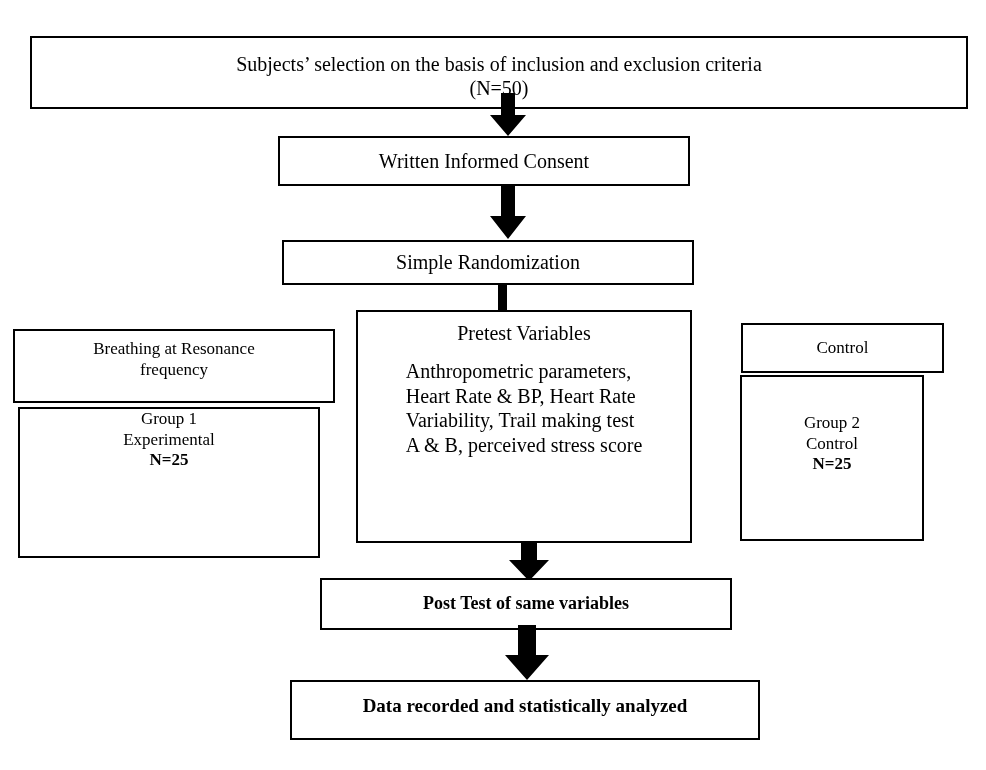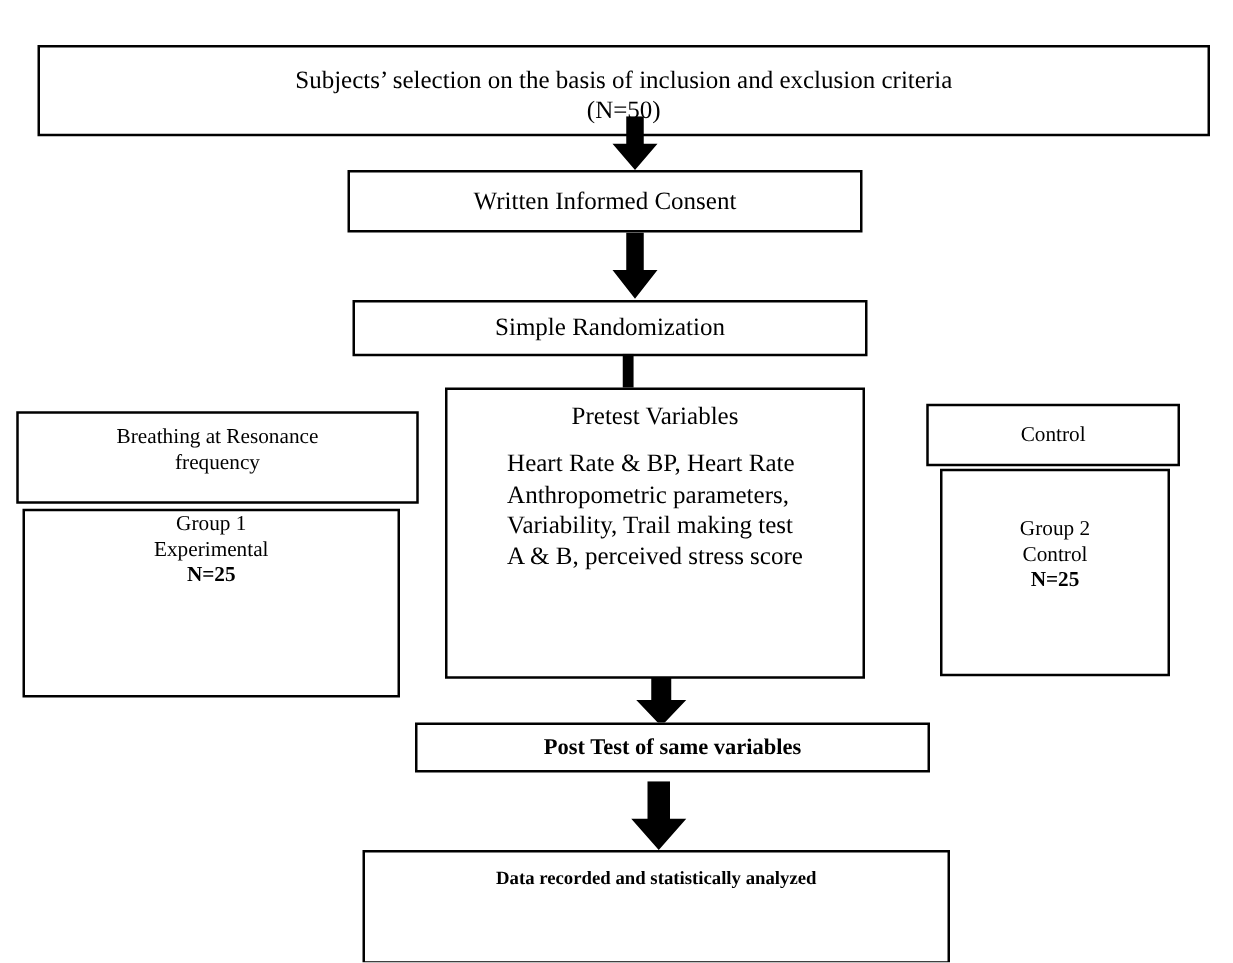--- a/index.html
+++ b/index.html
@@ -37,23 +37,23 @@
   .b { font-weight: bold; }
 
   
   #node-subjects     { left: 30px;  top: 20px;  width: 938px; height: 73px;  font-size: 20px; padding-top: 7px; margin-top: 16px; }
   #node-consent      { left: 278px; top: 136px; width: 412px; height: 50px;  font-size: 20px; }
   #node-random       { left: 282px; top: 240px; width: 412px; height: 45px;  font-size: 20px; }
   #node-pretest      { left: 356px; top: 310px; width: 336px; height: 233px; font-size: 20px; padding-top: 9px; }
   #node-breathing    { left: 13px;  top: 329px; width: 322px; height: 74px;  font-size: 17px; padding-top: 8px; }
   #node-group1       { left: 18px;  top: 407px; width: 302px; height: 151px; font-size: 17px; }
   #node-control      { left: 741px; top: 323px; width: 203px; height: 50px;  font-size: 17px; }
-  #node-group2       { left: 740px; top: 375px; width: 184px; height: 166px; font-size: 17px; padding-top: 36px; margin-left: 12px; }
-  #node-posttest     { left: 332px; top: 578px; width: 412px; height: 40px;  font-size: 18px; }
-  #node-datarec      { left: 290px; top: 680px; width: 470px; height: 91px;  font-size: 15px; padding-top: 12px; }
+  #node-group2       { left: 740px; top: 375px; width: 184px; height: 166px; font-size: 17px; padding-top: 36px; }
+  #node-posttest     { left: 320px; top: 578px; width: 412px; height: 52px;  font-size: 18px; }
+  #node-datarec      { left: 290px; top: 680px; width: 470px; height: 60px;  font-size: 19px; padding-top: 12px; }
 
   .pretest-title { margin-bottom: 14px; }
   .pretest-body .line { text-align: left; }
   .pretest-body { align-self: center; }
 
   
   .conn {
     position: absolute;
   }
   .conn svg { display: block; }
@@ -90,22 +90,22 @@
 
   <div class="conn" style="left:498px; top:283px;">
     <svg width="9" height="29" viewBox="0 0 9 29" aria-hidden="true">
       <rect x="0" y="0" width="9" height="29" fill="#000000"></rect>
     </svg>
   </div>
 
   <div class="node top-v" id="node-pretest">
     <span class="line pretest-title">Pretest Variables</span>
     <div class="pretest-body">
+      <span class="line">Anthropometric parameters,</span>
       <span class="line">Heart Rate &amp; BP, Heart Rate</span>
-      <span class="line">Anthropometric parameters,</span>
       <span class="line">Variability, Trail making test</span>
       <span class="line">A &amp; B, perceived stress score</span>
     </div>
   </div>
 
   <div class="node top-v" id="node-breathing">
     <span class="line">Breathing at Resonance</span>
     <span class="line">frequency</span>
   </div>
 

